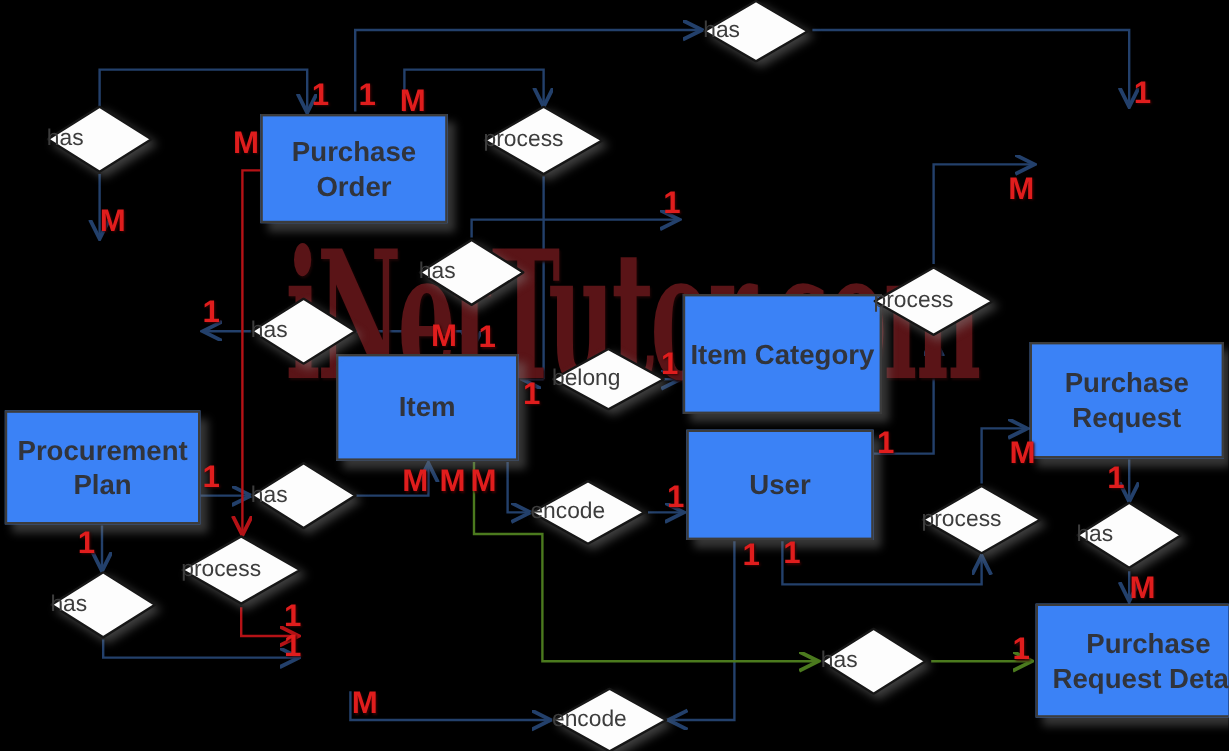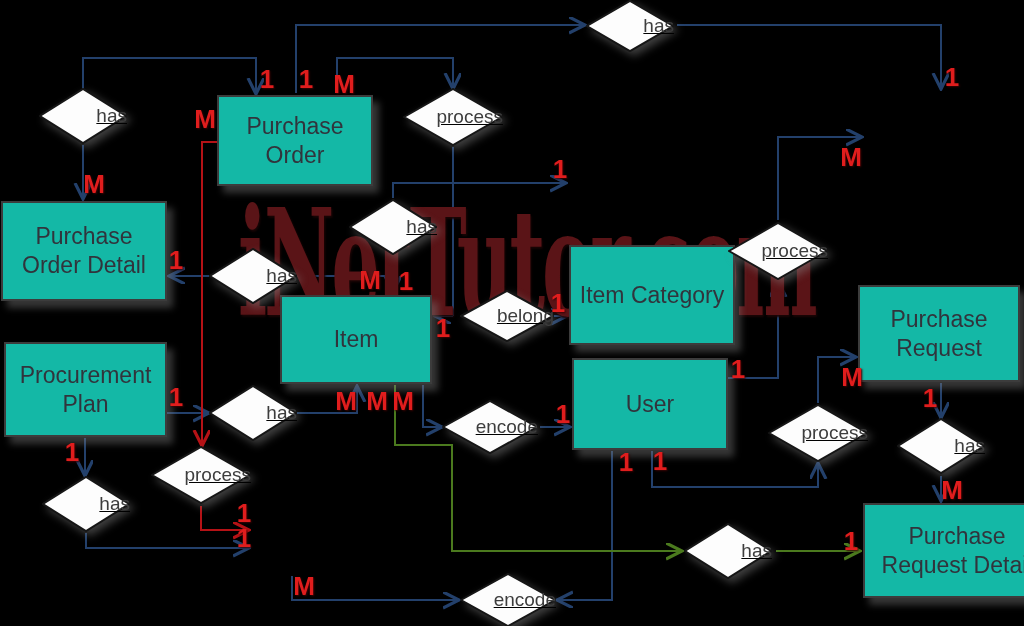--- a/index.html
+++ b/index.html
@@ -3,25 +3,25 @@
 <meta charset="utf-8">
 <style>
   html,body{margin:0;padding:0;background:#000;}
   .stage{position:relative;width:1024px;height:626px;background:#000;overflow:hidden;
          font-family:"Liberation Sans",sans-serif;}
   .lines{position:absolute;left:0;top:0;z-index:1;}
   .watermark{position:absolute;left:238px;top:176px;z-index:2;white-space:nowrap;
              font-family:"DejaVu Serif",serif;font-weight:bold;font-size:148px;
              color:#5a1417;letter-spacing:-6px;transform:scaleX(.52);transform-origin:left center;
              text-shadow:2px 2px 3px #1a0505;}
-  .entity{position:absolute;z-index:3;background:#14b8a6;border:2px solid #3c3c3c;
+  .entity{position:absolute;z-index:3;background:#3b82f6;border:2px solid #3c3c3c;
           box-shadow:6px 7px 7px rgba(128,128,128,.42);
           display:flex;align-items:center;justify-content:center;text-align:center;
-          font-weight:normal;font-size:23px;color:#31343c;line-height:1.25;padding:2px;box-sizing:border-box;}
-  .rel{position:absolute;z-index:3;display:flex;align-items:center;justify-content:flex-end;text-decoration:underline;}
+          font-weight:bold;font-size:23px;color:#31343c;line-height:1.25;padding:2px;box-sizing:border-box;}
+  .rel{position:absolute;z-index:3;display:flex;align-items:center;justify-content:flex-start;}
   .rel svg{position:absolute;left:0;top:0;width:100%;height:100%;
            filter:drop-shadow(4px 4px 4px rgba(140,140,140,.45));}
   .rel polygon{fill:#fdfdfd;stroke:#161616;stroke-width:2;vector-effect:non-scaling-stroke;}
   .rel span{position:relative;z-index:1;font-size:19px;color:#3d3d3d;}
   .card{position:absolute;z-index:4;transform:translate(-50%,-50%);
         color:#e01d1d;font-weight:bold;font-size:26px;text-shadow:1px 1px 2px #3a0303;}
   .lb{fill:none;stroke:#23406b;stroke-width:2;}
   .lr{fill:none;stroke:#b51216;stroke-width:2;}
   .lg{fill:none;stroke:#4b7a1e;stroke-width:2;}
 </style>
@@ -70,21 +70,20 @@
     <polyline class="lb" points="540,427 568,427" marker-end="url(#mb)"></polyline>
     <polyline class="lr" points="217,142 202,142 202,444" marker-end="url(#mr)"></polyline>
     <polyline class="lr" points="201,506 201,530 247,530" marker-end="url(#mr)"></polyline>
     <polyline class="lg" points="395,385 395,445 452,445 452,551 680,551" marker-end="url(#mg)"></polyline>
     <polyline class="lg" points="776,551 858,551" marker-end="url(#mg)"></polyline>
   </svg>
 
   <div class="watermark">iNetTutor.com</div>
 
   <div class="entity" style="left:217px;top:95px;width:156px;height:91px;">Purchase Order</div>
-  <div class="entity" style="left:1px;top:201px;width:166px;height:100px;">Purchase Order Detail</div>
   <div class="entity" style="left:4px;top:342px;width:163px;height:95px;">Procurement Plan</div>
   <div class="entity" style="left:280px;top:295px;width:152px;height:89px;">Item</div>
   <div class="entity" style="left:569px;top:245px;width:166px;height:100px;">Item Category</div>
   <div class="entity" style="left:572px;top:358px;width:156px;height:92px;text-align:center;">User</div>
   <div class="entity" style="left:858px;top:285px;width:162px;height:97px;">Purchase Request</div>
   <div class="entity" style="left:863px;top:503px;width:188px;height:95px;">Purchase Request Detail</div>
 
   <div class="rel" style="left:39px;top:88px;width:88px;height:56px;">
     <svg viewBox="0 0 100 60" preserveAspectRatio="none">
         <polygon points="50,1 99,30 50,59 1,30"></polygon>

